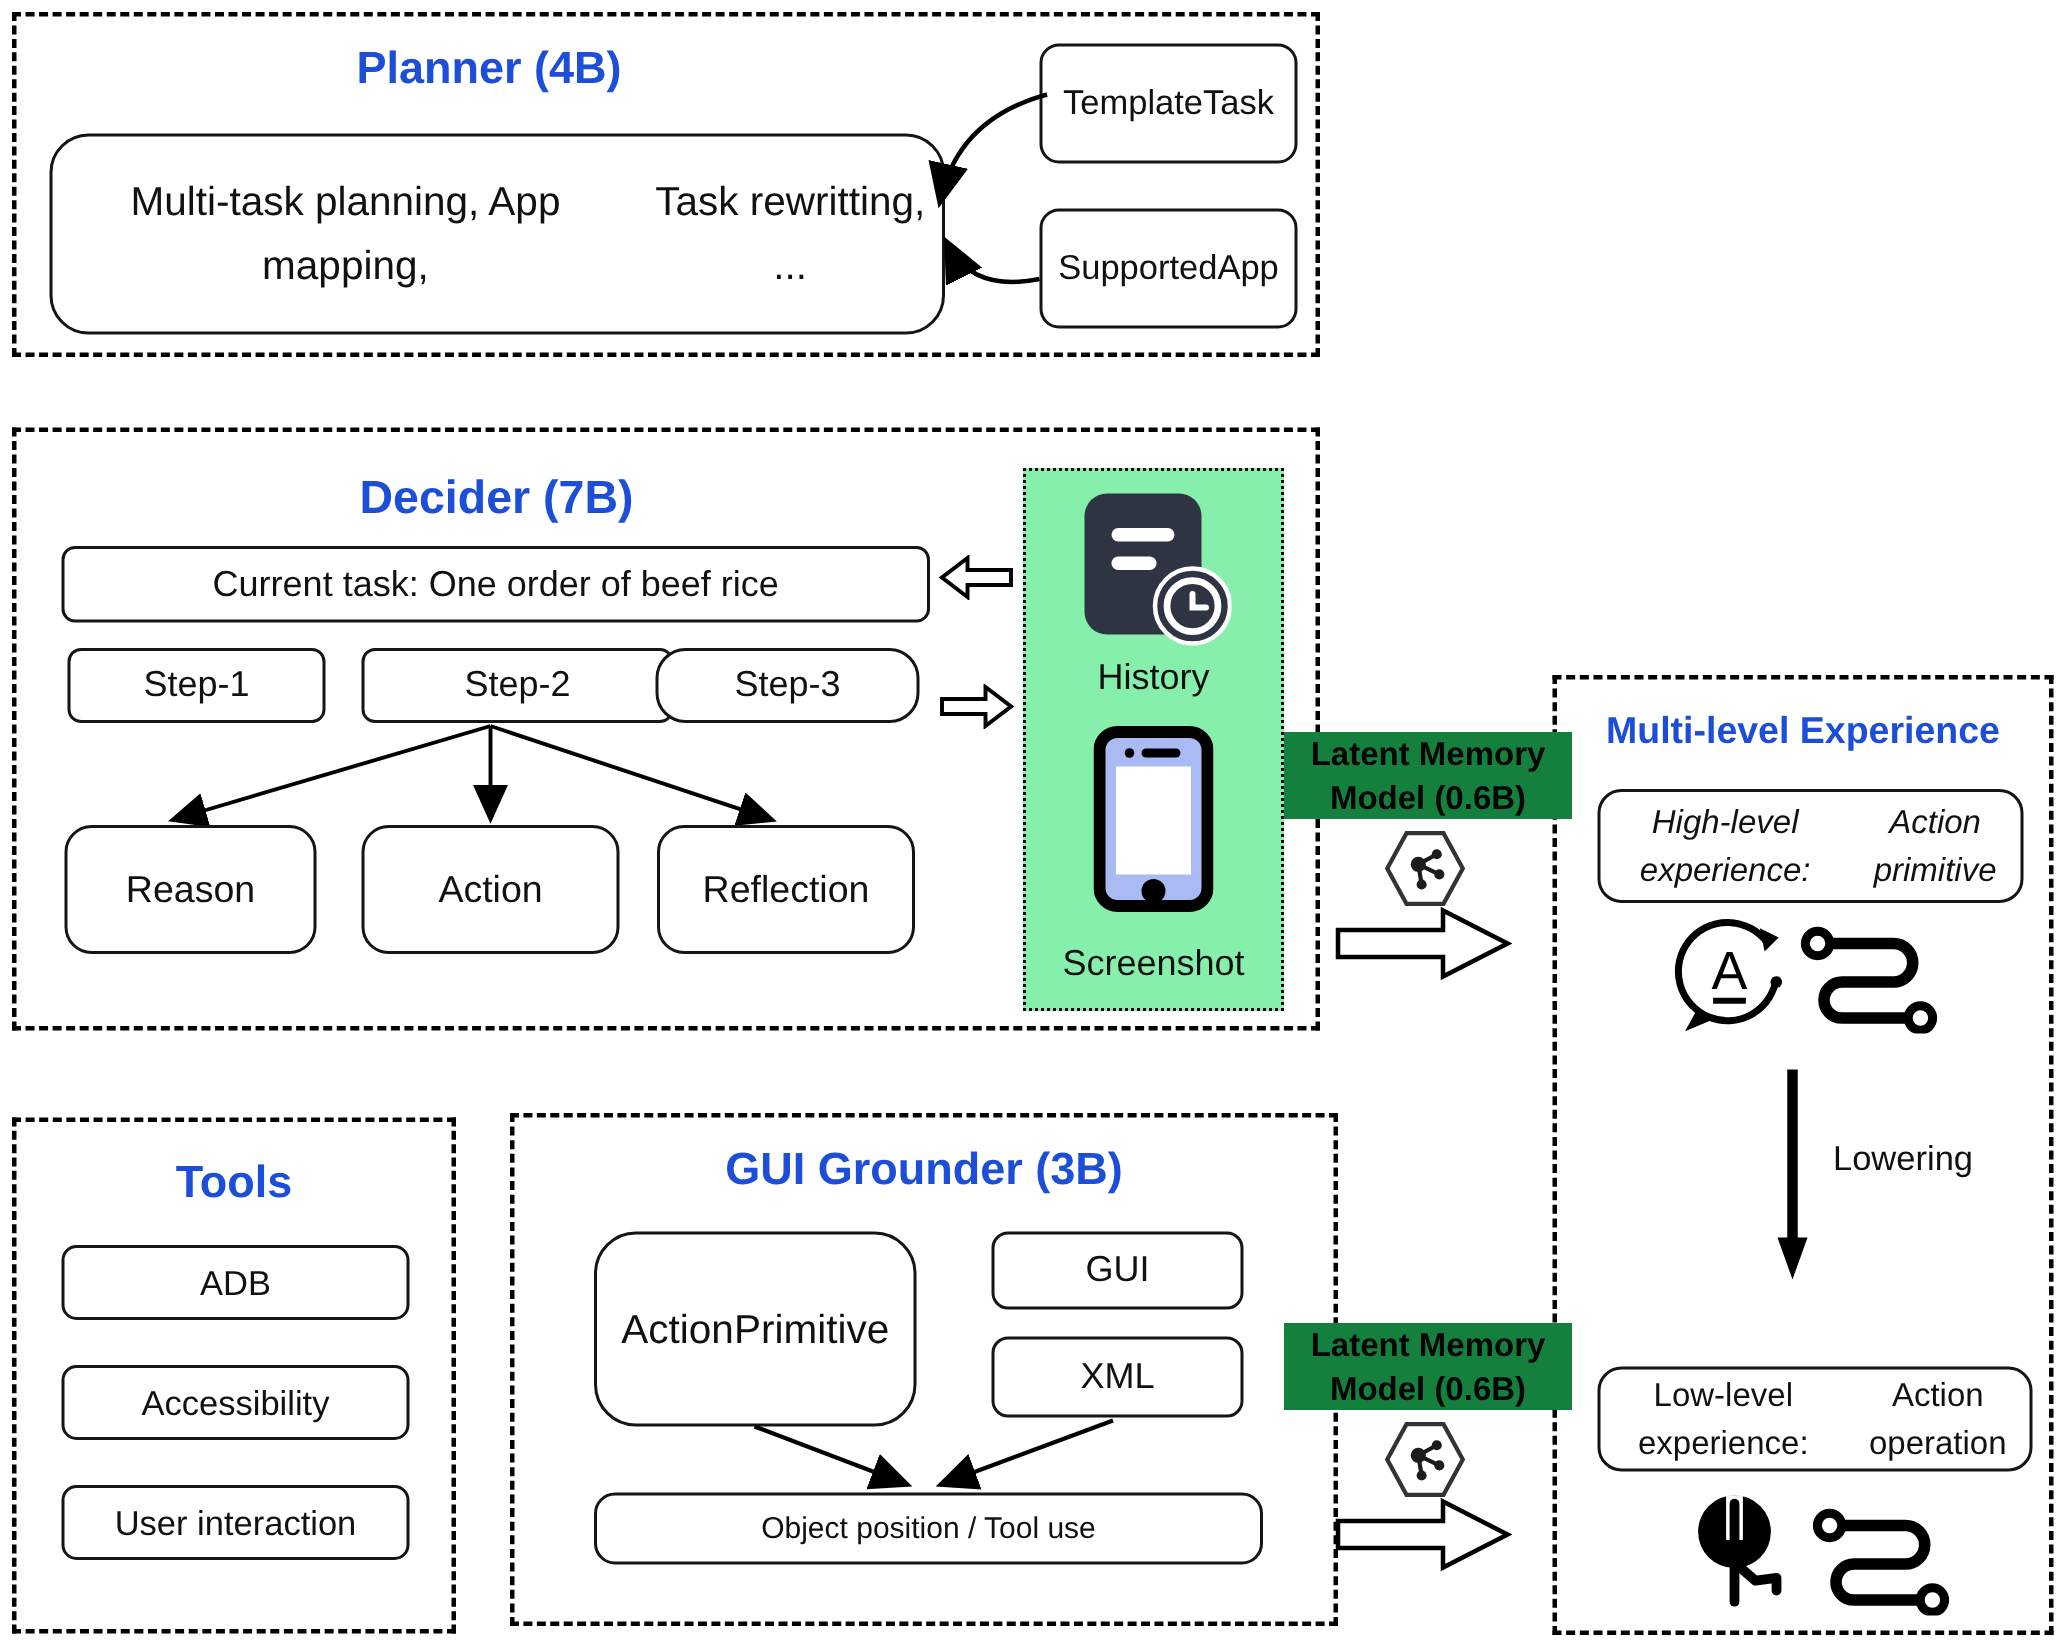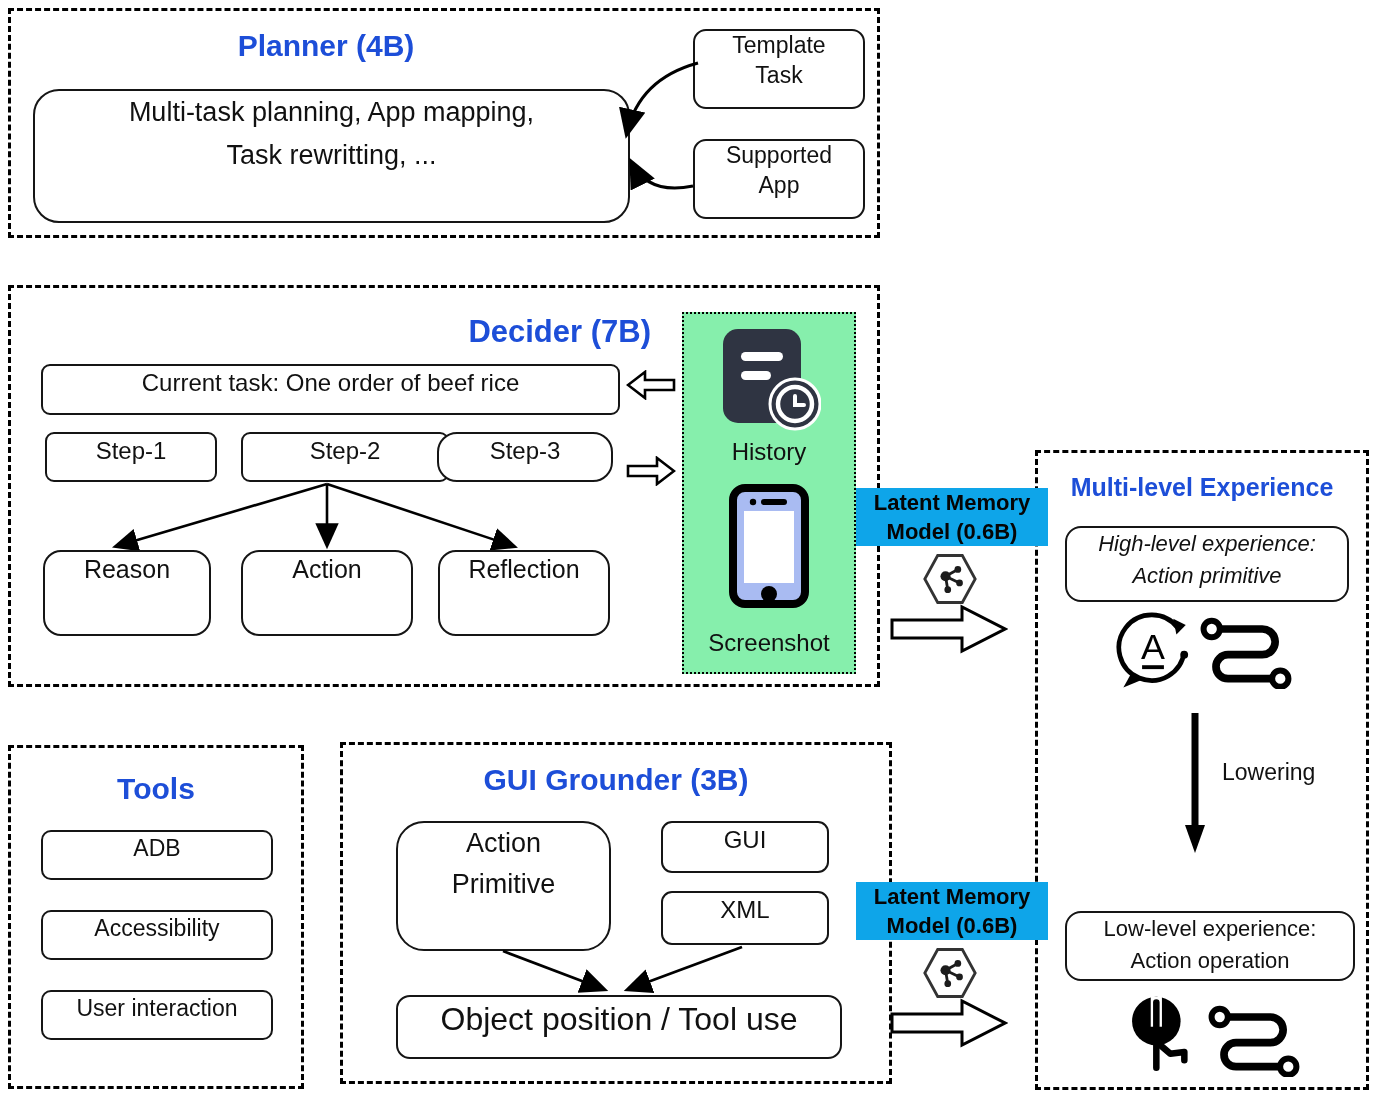--- a/index.html
+++ b/index.html
@@ -3,28 +3,28 @@
 <meta charset="utf-8">
 <style>
   * { margin:0; padding:0; box-sizing:border-box; }
   body { background:#fff; font-family:"Liberation Sans", sans-serif; color:#111; }
   #stage { position:relative; width:1376px; height:1099px; background:#fff; overflow:hidden; }
 
   .panel { position:absolute; border:3px dashed #000; background:transparent; }
   .panel-title { position:absolute; text-align:center; font-weight:bold; color:#1d4ed8; }
 
   .box { position:absolute; border:2.5px solid #151515; background:#fff;
-         display:flex; flex-direction:column; align-items:center; justify-content:flex-start;
+         display:flex; flex-direction:row; align-items:center; justify-content:center;
          text-align:center; line-height:1.4; color:#111; }
 
   .dotted-panel { position:absolute; border:2.5px dotted #000;
                   display:flex; flex-direction:column; align-items:center; background:#86efac; }
 
   .latent-label { position:absolute; font-weight:bold; text-align:center; font-size:22px;
-                  line-height:1.32; background:#0ea5e9; z-index:5; color:#050505; }
+                  line-height:1.32; background:#15803d; z-index:5; color:#050505; }
 
   .icon-abs { position:absolute; }
   svg { display:block; }
   .caption { font-size:24px; color:#111; }
 </style>
 </head>
 <body>
 
 <div id="stage">
 
@@ -51,21 +51,21 @@
         <marker id="mA" markerWidth="11" markerHeight="11" refX="8" refY="4.5" orient="auto">
           <path d="M0,0 L10,4.5 L0,9 z" fill="#000"></path>
         </marker>
       </defs>
       <path d="M 687 52 Q 628 68 616 122" fill="none" stroke="#000" stroke-width="3" marker-end="url(#mA)"></path>
       <path d="M 682 175 Q 637 184 621 152" fill="none" stroke="#000" stroke-width="3" marker-end="url(#mA)"></path>
     </svg>
   </div>
 
   <div class="panel" style="left:8px; top:285px; width:872px; height:402px;">
-    <div class="panel-title" style="left:0; top:26px; width:640px; font-size:31px;text-align:right;">Decider (7B)</div>
+    <div class="panel-title" style="left:0; top:26px; width:640px; font-size:31px;">Decider (7B)</div>
 
     <div class="box" style="left:30px; top:76px; width:579px; height:51px; border-radius:9px; font-size:24px;">
       <div>Current task: One order of beef rice</div>
     </div>
 
     <div class="box" style="left:34px; top:144px; width:172px; height:50px; border-radius:9px; font-size:24px;">
       <div>Step-1</div>
     </div>
     <div class="box" style="left:230px; top:144px; width:208px; height:50px; border-radius:9px; font-size:24px;">
       <div>Step-2</div>
@@ -222,21 +222,21 @@
     <svg class="icon-abs" style="left:0; top:200px;" width="548" height="52" viewBox="0 0 548 52">
       <defs>
         <marker id="mC" markerWidth="11" markerHeight="11" refX="8" refY="4.5" orient="auto">
           <path d="M0,0 L10,4.5 L0,9 z" fill="#000"></path>
         </marker>
       </defs>
       <line x1="160" y1="6" x2="260" y2="44" stroke="#000" stroke-width="2.8" marker-end="url(#mC)"></line>
       <line x1="399" y1="2" x2="286" y2="44" stroke="#000" stroke-width="2.8" marker-end="url(#mC)"></line>
     </svg>
 
-    <div class="box" style="left:53px; top:250px; width:446px; height:64px; border-radius:14px; font-size:32px;">
+    <div class="box" style="left:53px; top:250px; width:446px; height:48px; border-radius:14px; font-size:20px;">
       <div>Object position / Tool use</div>
     </div>
   </div>
 
   <div class="latent-label" style="left:856px; top:882px; width:192px;">
     <div>Latent Memory</div>
     <div>Model (0.6B)</div>
   </div>
   <svg class="icon-abs" style="left:922px; top:946px;" width="56" height="54" viewBox="0 0 100 94">
     <polygon points="28,5 72,5 95,47 72,89 28,89 5,47" fill="#fff" stroke="#333" stroke-width="5"></polygon>

